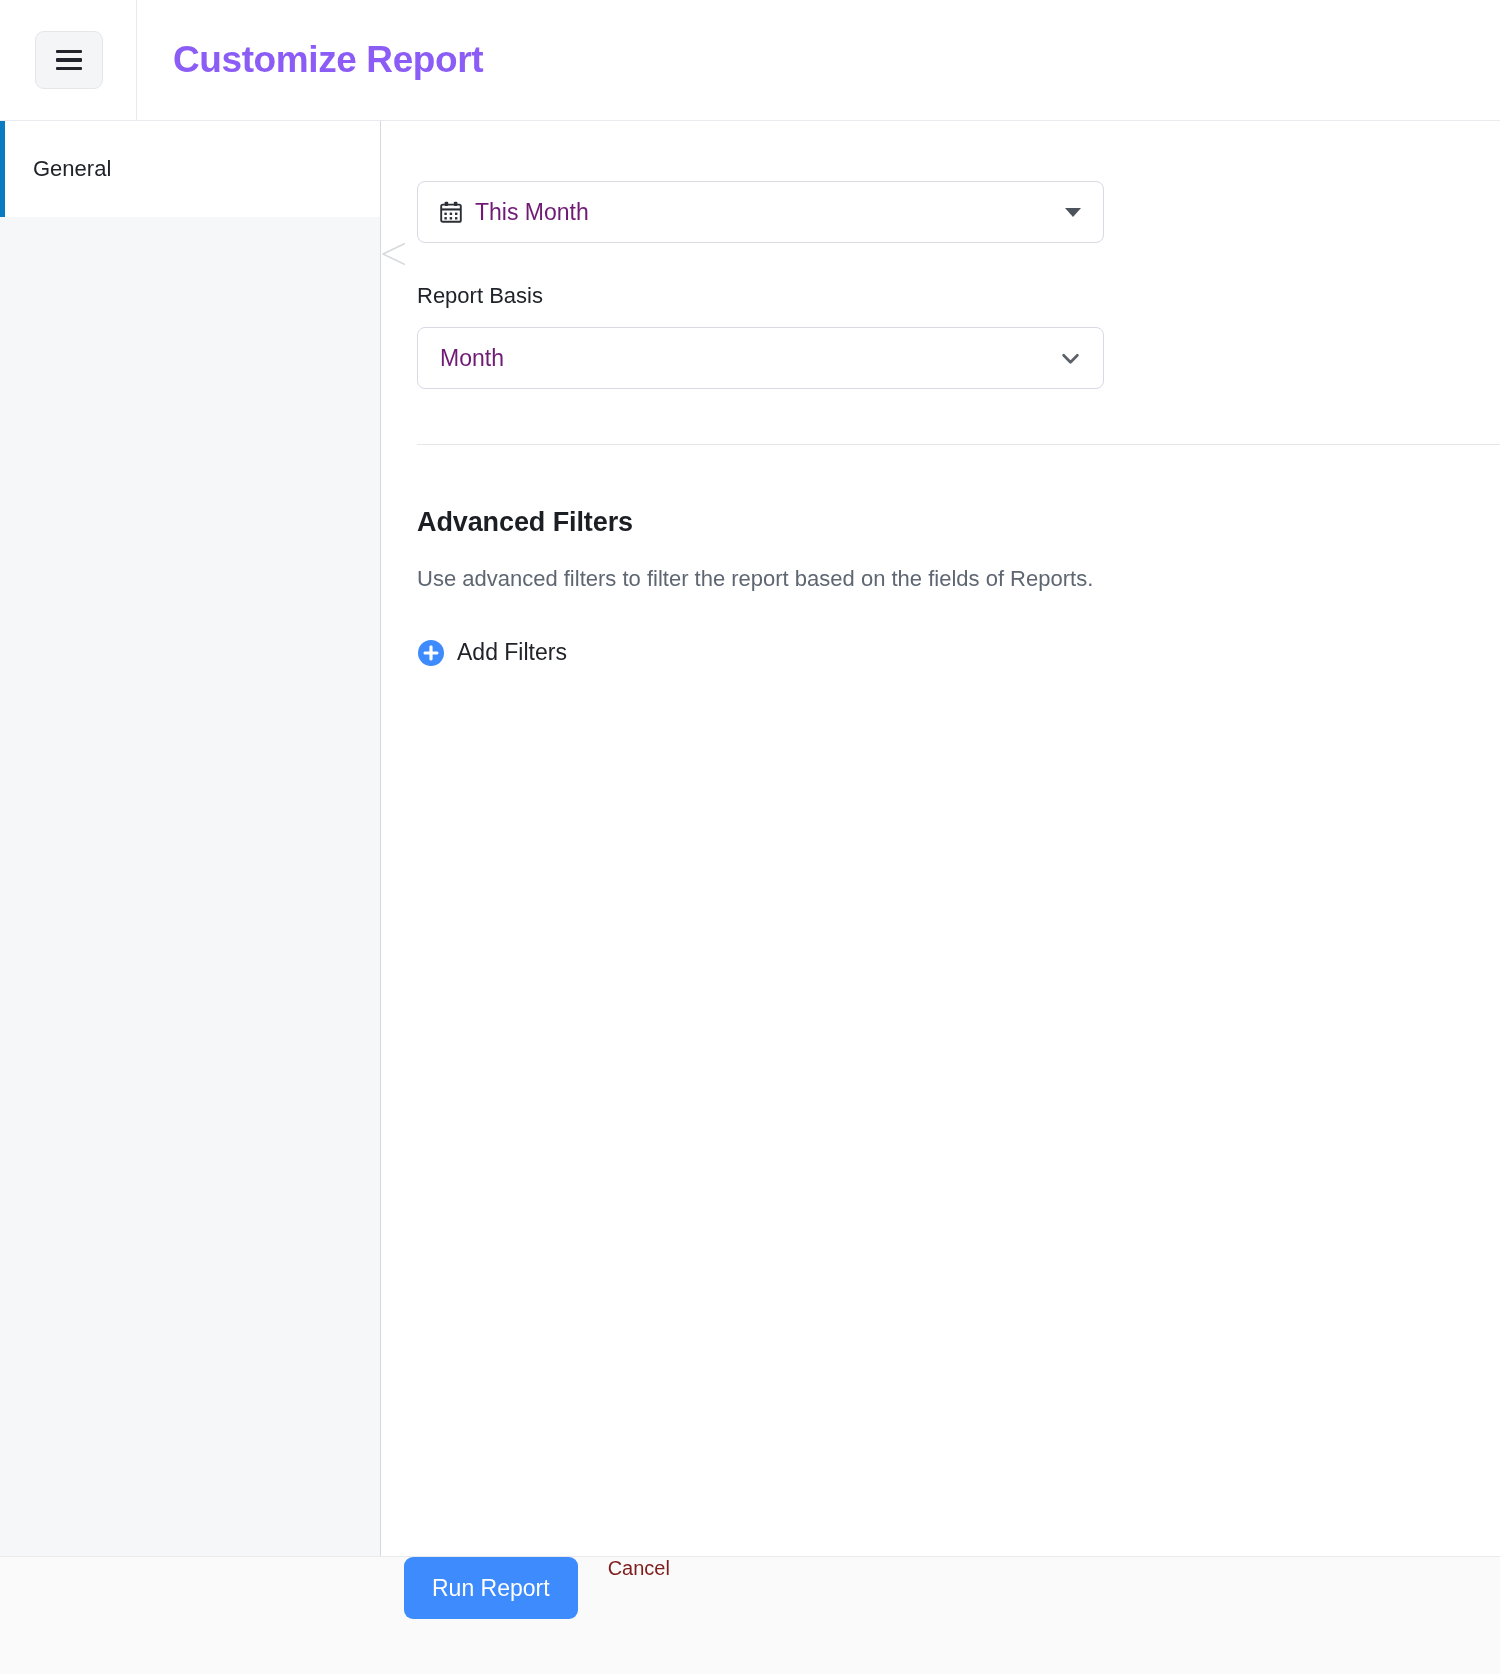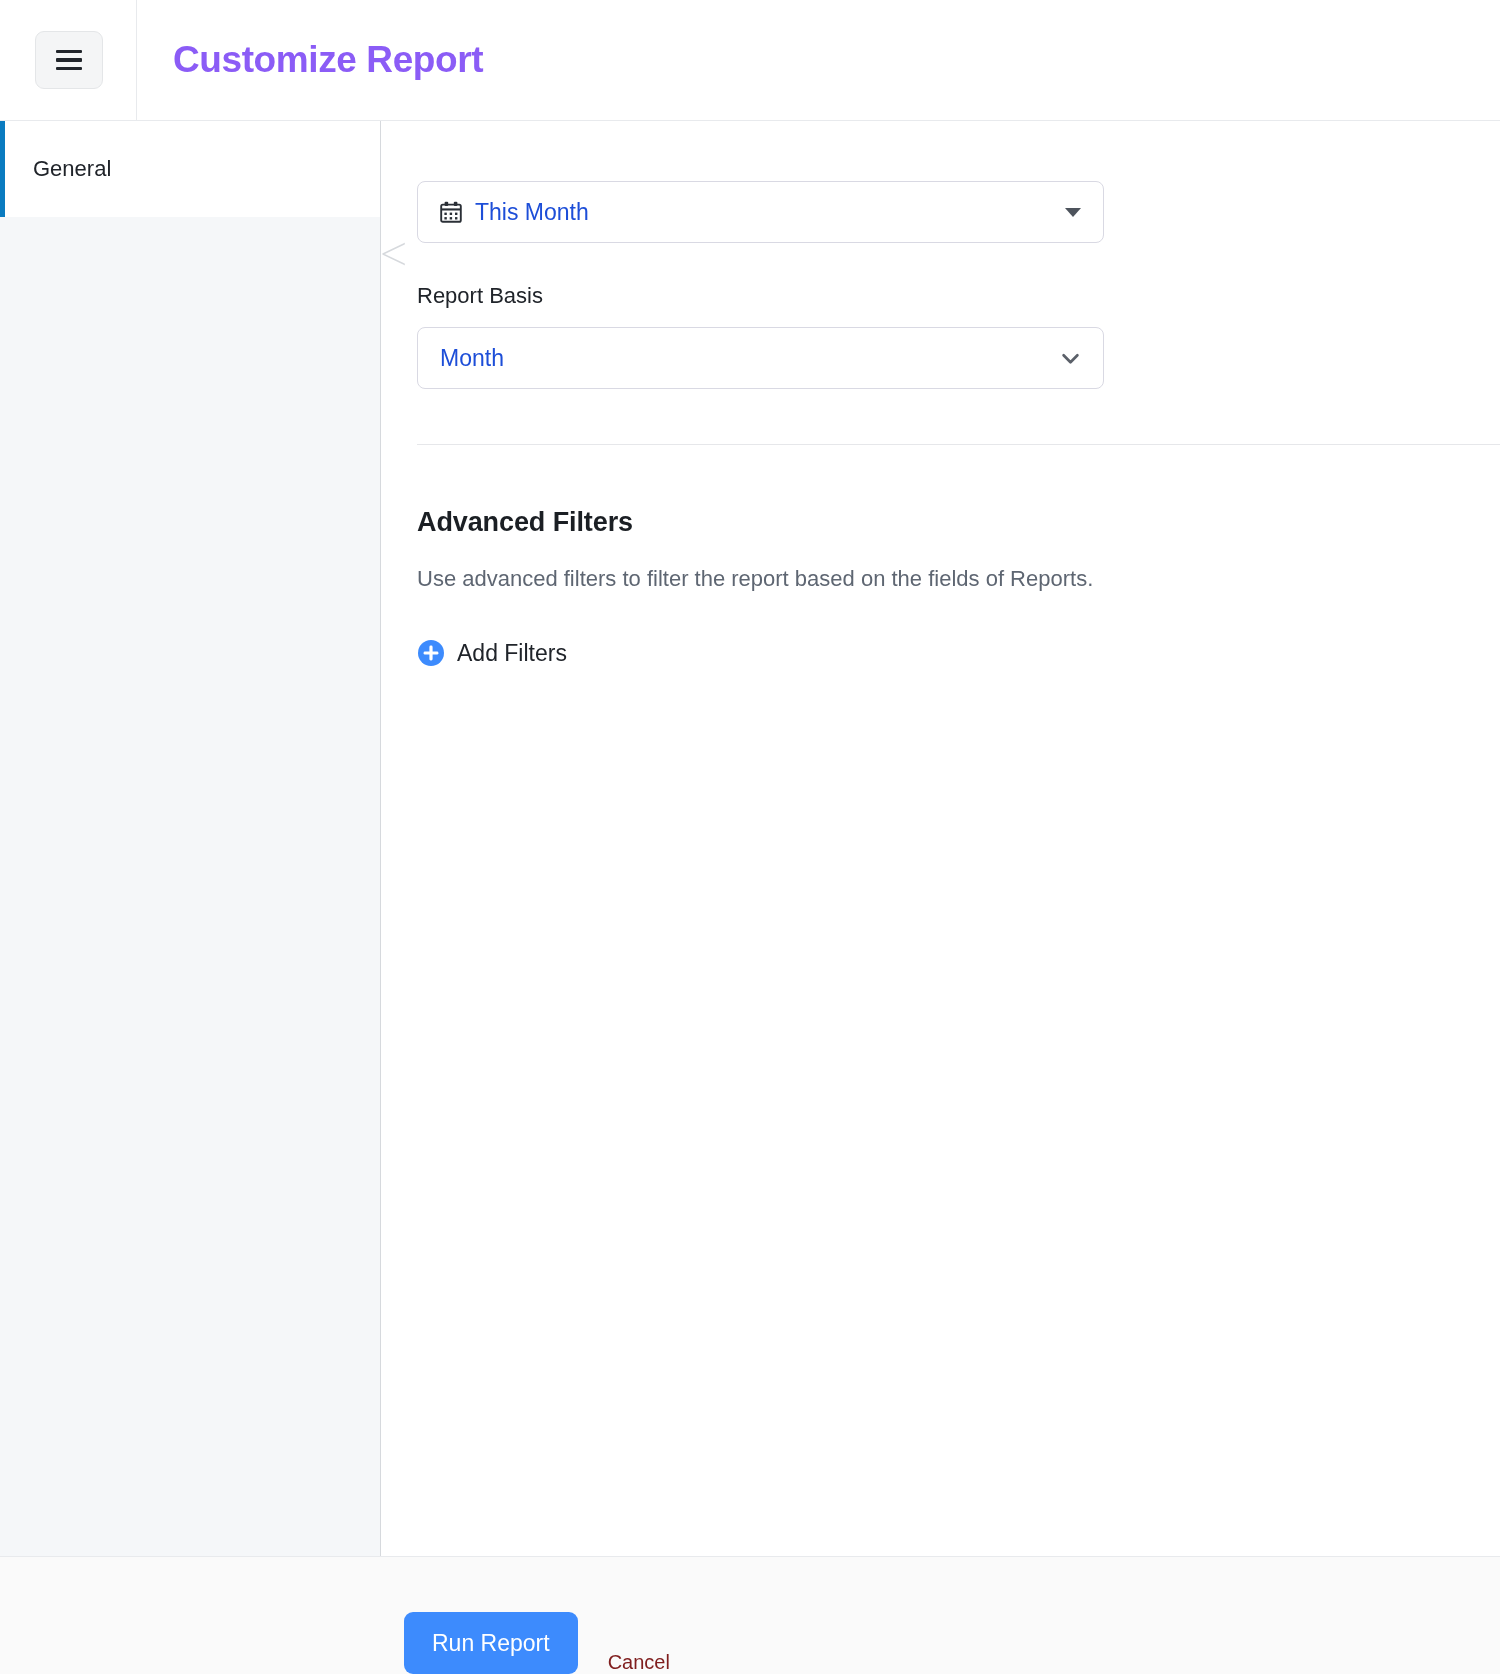--- a/index.html
+++ b/index.html
@@ -145,21 +145,21 @@
     background: #ffffff;
     display: flex;
     align-items: center;
     padding: 0 22px;
     cursor: pointer;
     position: relative;
   }
 
   .select-value {
     font-size: 23px;
-    color: #1d4ed8;
+    color: #701a75;
     flex: 1 1 auto;
     display: flex;
     align-items: center;
     gap: 13px;
   }
 
   .cal-icon { width: 22px; height: 22px; flex: 0 0 22px; display: block; }
 
   .caret-solid {
     width: 0; height: 0;
@@ -189,35 +189,34 @@
 
   .adv-desc {
     font-size: 22px;
     color: #5e6672;
     margin-top: 28px;
   }
 
   .add-filters {
     margin-top: 47px;
     display: inline-flex;
-    align-items: center;
     gap: 12px;
     cursor: pointer;
   }
   .plus-icon { width: 28px; height: 28px; flex: 0 0 28px; display: block; }
   .add-filters-label { font-size: 23px; color: #20242a; }
 
   
   .footer {
     height: 118px;
     flex: 0 0 118px;
     background: #fafafa;
     border-top: 1px solid #e8eaed;
     display: flex;
-    align-items: flex-end;
+    align-items: flex-start;
     padding-left: 404px;
     gap: 30px;
   }
 
   .run-btn {
     background: #3d8bfd;
     color: #ffffff;
     font-size: 23px;
     font-family: "Liberation Sans", sans-serif;
     border: none;

